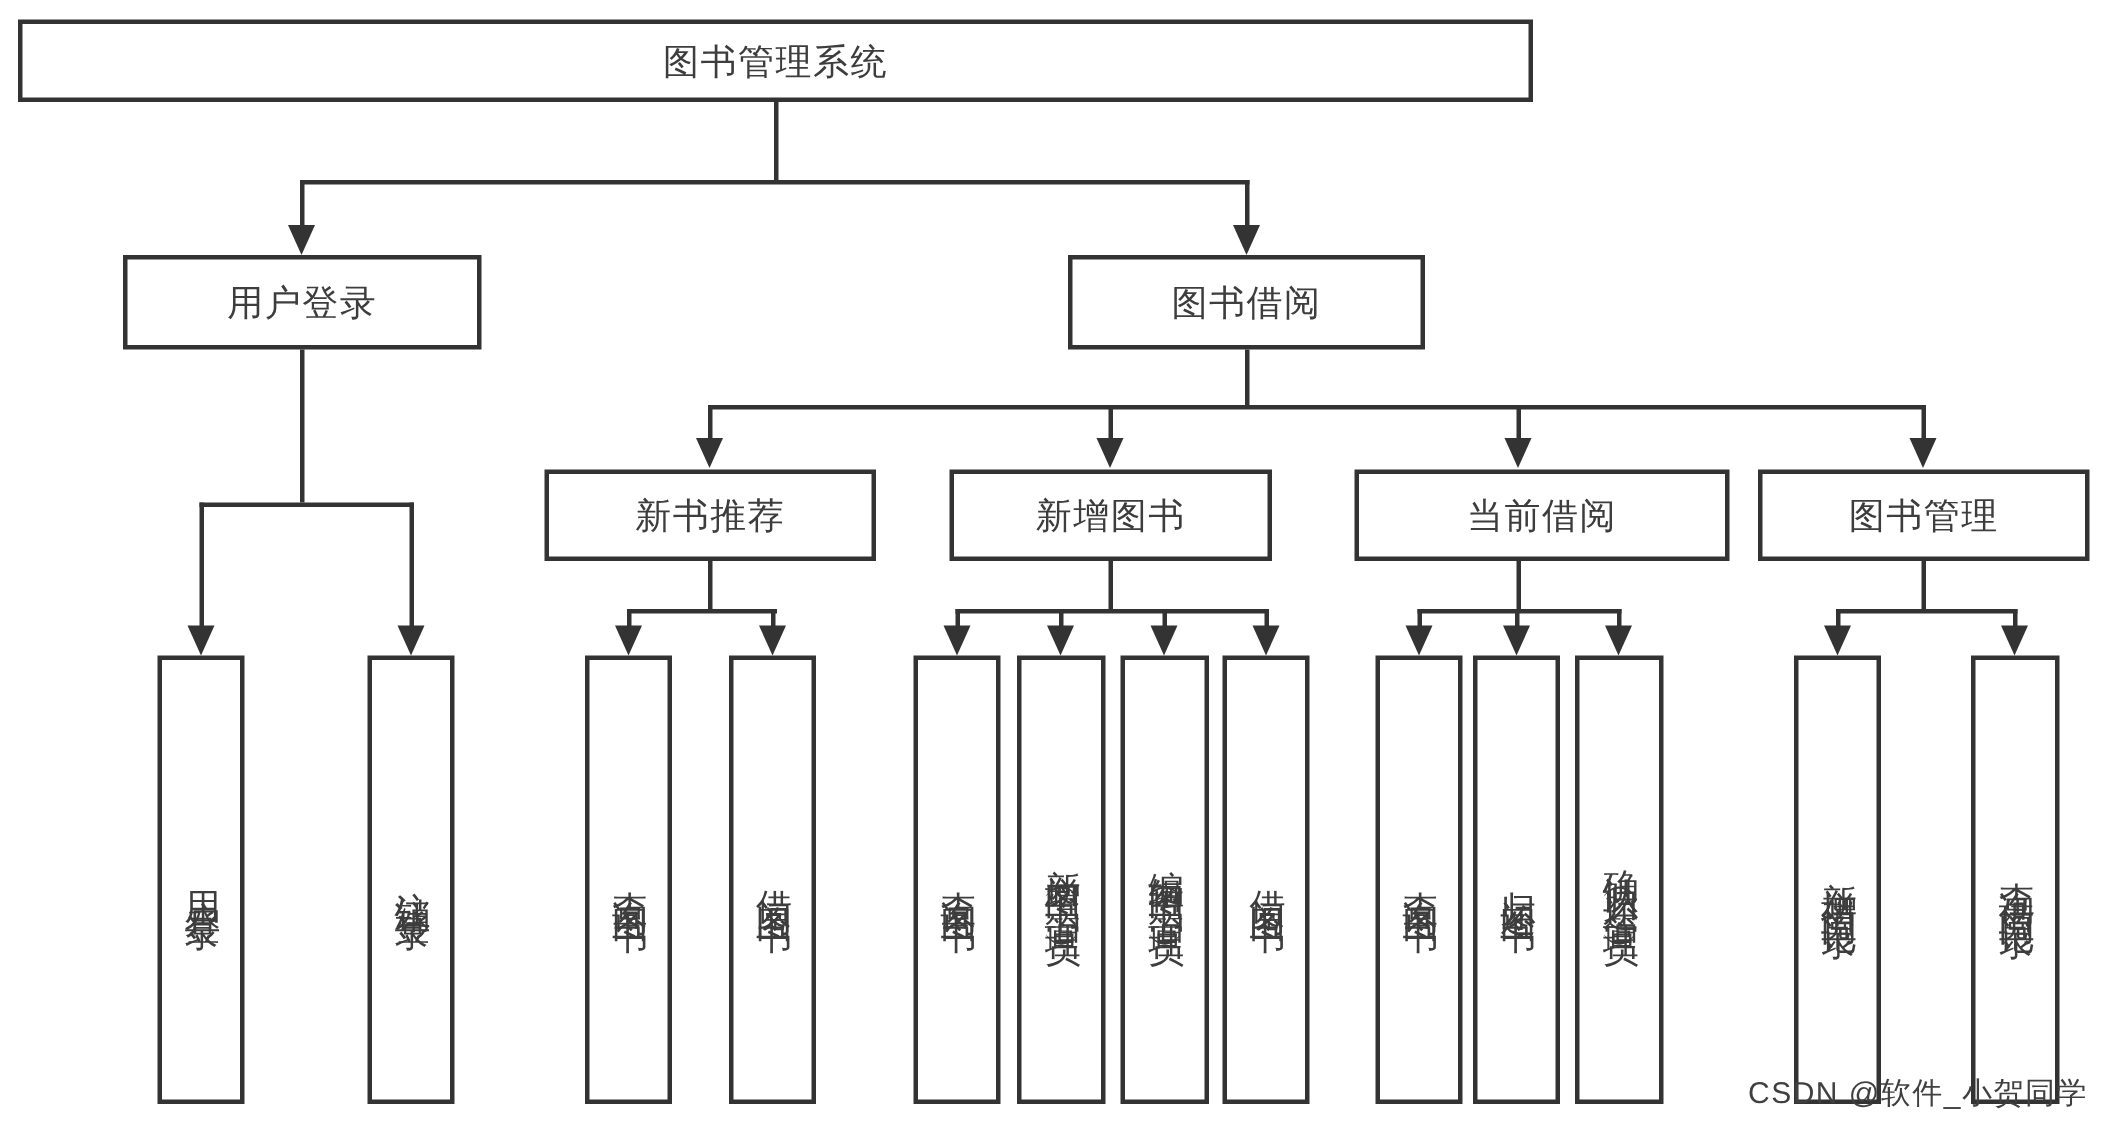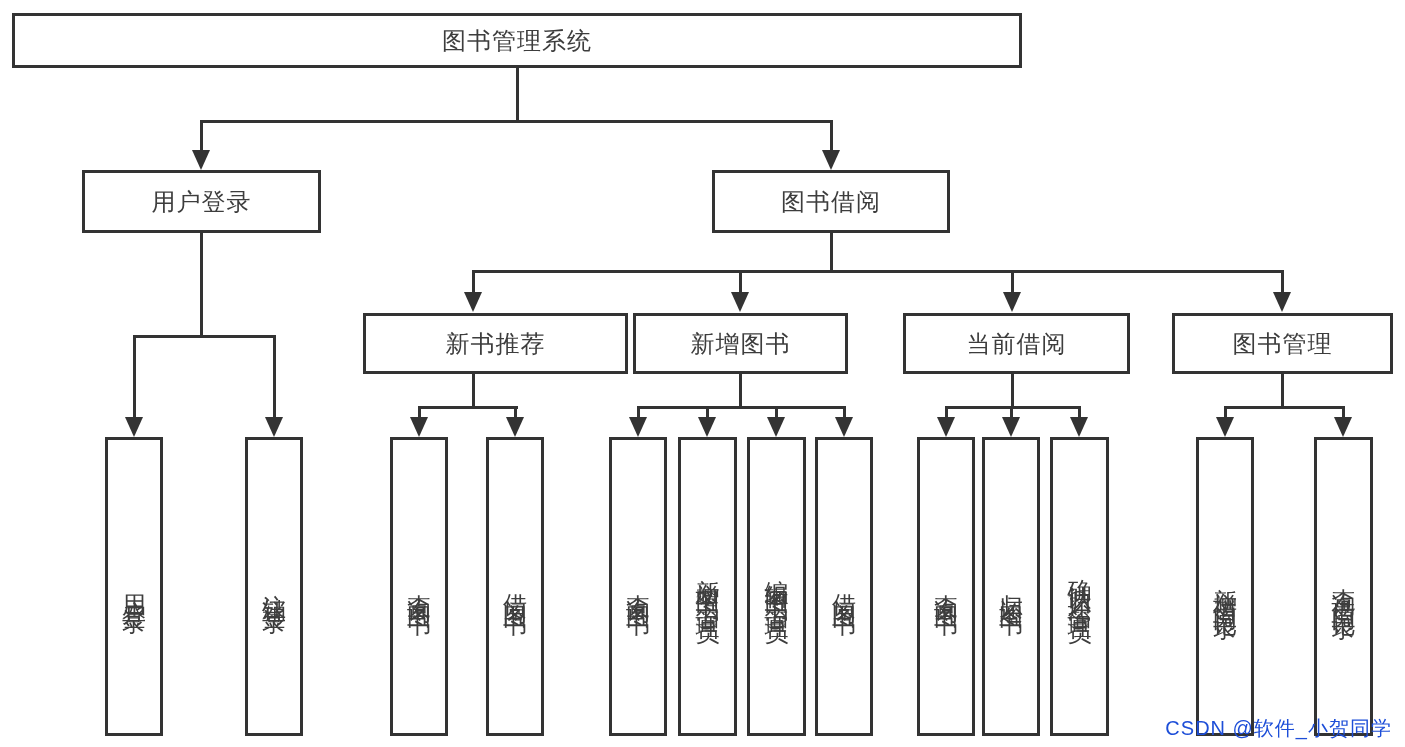--- a/index.html
+++ b/index.html
@@ -44,21 +44,21 @@
   .ln{position:absolute;background:#333333;}
   .arw{
     position:absolute;width:0;height:0;
     border-left:9px solid transparent;
     border-right:9px solid transparent;
     border-top:20px solid #333333;
   }
   #watermark{
     position:absolute;
     right:13px;bottom:5px;
-    color:#1d4ed8;
+    color:#404040;
     font-size:20px;
     letter-spacing:1px;
   }
 </style>
 </head>
 <body>
 
 <div id="canvas">
 
   <div class="node" style="left:12px;top:13px;width:1010px;height:55px;">
@@ -66,29 +66,29 @@
   </div>
 
   <div class="node" style="left:82px;top:170px;width:239px;height:63px;">
     <span>用户登录</span>
   </div>
 
   <div class="node" style="left:712px;top:170px;width:238px;height:63px;">
     <span>图书借阅</span>
   </div>
 
-  <div class="node" style="left:363px;top:313px;width:265px;height:61px;">
+  <div class="node" style="left:363px;top:313px;width:221px;height:61px;">
     <span>新书推荐</span>
   </div>
 
   <div class="node" style="left:633px;top:313px;width:215px;height:61px;">
     <span>新增图书</span>
   </div>
 
-  <div class="node" style="left:903px;top:313px;width:227px;height:61px;">
+  <div class="node" style="left:903px;top:313px;width:250px;height:61px;">
     <span>当前借阅</span>
   </div>
 
   <div class="node" style="left:1172px;top:313px;width:221px;height:61px;">
     <span>图书管理</span>
   </div>
 
   <div class="leaf" style="left:105px;">
     <span class="vtxt">用户登录</span>
   </div>

